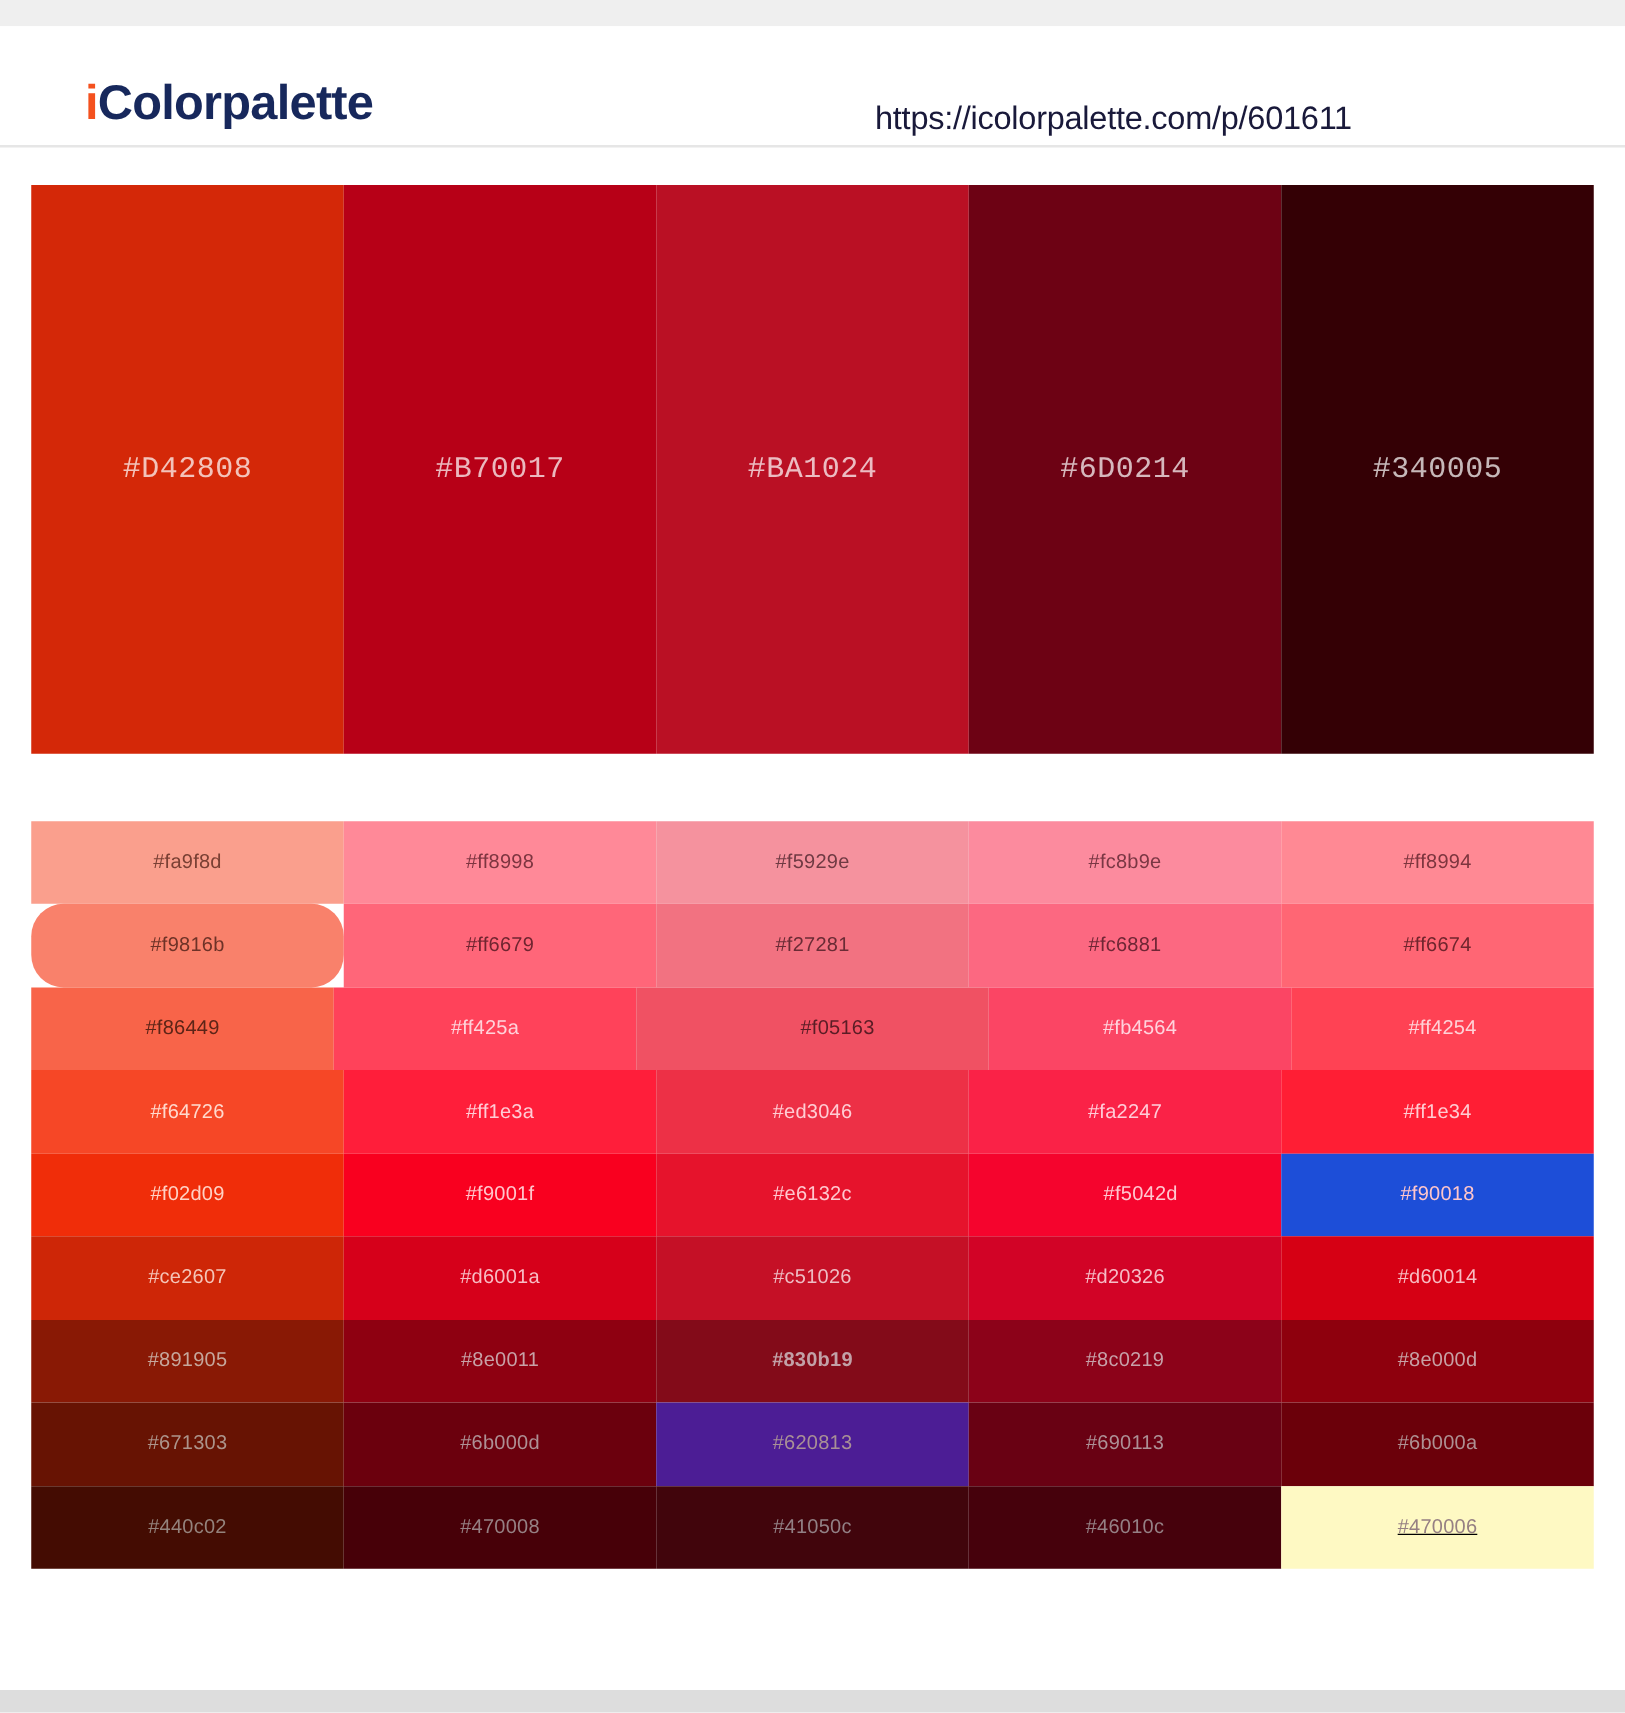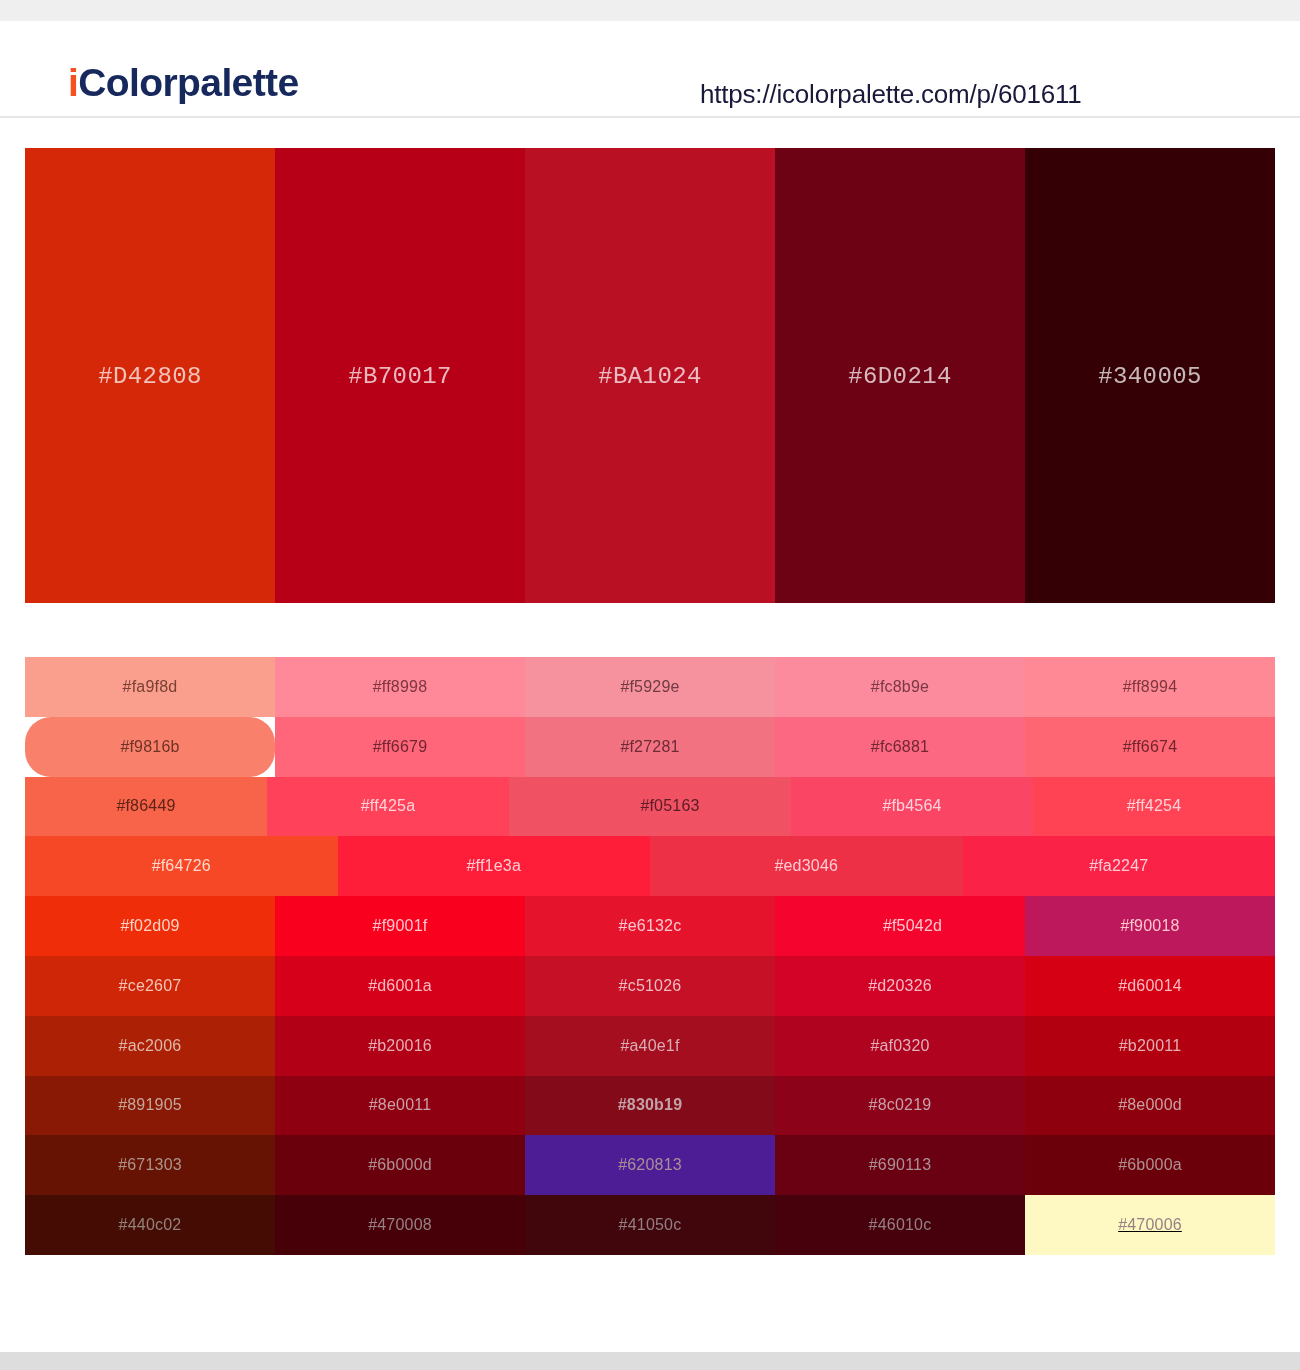--- a/index.html
+++ b/index.html
@@ -212,35 +212,38 @@
       </div>
       <div class="shade-cell" style="background: rgb(255, 30, 58);">
         <span class="label" style="color: rgb(255, 204, 213);">#ff1e3a</span>
       </div>
       <div class="shade-cell" style="background: rgb(237, 48, 70);">
         <span class="label" style="color: rgb(255, 205, 212);">#ed3046</span>
       </div>
       <div class="shade-cell" style="background: rgb(250, 34, 71);">
         <span class="label" style="color: rgb(255, 204, 216);">#fa2247</span>
       </div>
+      <div class="shade-cell" style="background: rgb(255, 30, 52);">
+        <span class="label" style="color: rgb(255, 204, 210);">#ff1e34</span>
+      </div>
     </div>
     <div class="shade-row">
       <div class="shade-cell" style="background: rgb(240, 45, 9);">
         <span class="label" style="color: rgb(255, 210, 197);">#f02d09</span>
       </div>
       <div class="shade-cell" style="background: rgb(249, 0, 31);">
         <span class="label" style="color: rgb(255, 198, 205);">#f9001f</span>
       </div>
       <div class="shade-cell" style="background: rgb(230, 19, 44);">
         <span class="label" style="color: rgb(255, 200, 207);">#e6132c</span>
       </div>
       <div class="shade-cell" style="background: rgb(245, 4, 45);">
         <span class="label" style="color: rgb(255, 199, 208); padding-left: 25px;">#f5042d</span>
       </div>
-      <div class="shade-cell" style="background: #be185d;">
+      <div class="shade-cell" style="background: #1d4ed8;">
         <span class="label" style="color: rgb(255, 198, 203);">#f90018</span>
       </div>
     </div>
     <div class="shade-row">
       <div class="shade-cell" style="background: rgb(206, 38, 7);">
         <span class="label" style="color: rgb(245, 197, 184);">#ce2607</span>
       </div>
       <div class="shade-cell" style="background: rgb(214, 0, 26);">
         <span class="label" style="color: rgb(248, 188, 196);">#d6001a</span>
       </div>
@@ -248,37 +251,20 @@
         <span class="label" style="color: rgb(238, 188, 195);">#c51026</span>
       </div>
       <div class="shade-cell" style="background: rgb(210, 3, 38);">
         <span class="label" style="color: rgb(246, 188, 198);">#d20326</span>
       </div>
       <div class="shade-cell" style="background: rgb(214, 0, 20);">
         <span class="label" style="color: rgb(248, 188, 194);">#d60014</span>
       </div>
     </div>
     <div class="shade-row">
-      <div class="shade-cell" style="background: rgb(172, 32, 6);">
-        <span class="label" style="color: rgb(223, 184, 171);">#ac2006</span>
-      </div>
-      <div class="shade-cell" style="background: rgb(178, 0, 22);">
-        <span class="label" style="color: rgb(226, 176, 183);">#b20016</span>
-      </div>
-      <div class="shade-cell" style="background: rgb(164, 14, 31);">
-        <span class="label" style="color: rgb(216, 175, 182);">#a40e1f</span>
-      </div>
-      <div class="shade-cell" style="background: rgb(175, 3, 32);">
-        <span class="label" style="color: rgb(224, 176, 185);">#af0320</span>
-      </div>
-      <div class="shade-cell" style="background: rgb(178, 0, 17);">
-        <span class="label" style="color: rgb(226, 176, 181);">#b20011</span>
-      </div>
-    </div>
-    <div class="shade-row">
       <div class="shade-cell" style="background: rgb(137, 25, 5);">
         <span class="label" style="color: rgb(198, 167, 156);">#891905</span>
       </div>
       <div class="shade-cell" style="background: rgb(142, 0, 17);">
         <span class="label" style="color: rgb(200, 161, 167);">#8e0011</span>
       </div>
       <div class="shade-cell" style="background: rgb(131, 11, 25); font-weight: bold;">
         <span class="label" style="color: rgb(194, 161, 167);">#830b19</span>
       </div>
       <div class="shade-cell" style="background: rgb(140, 2, 25);">

